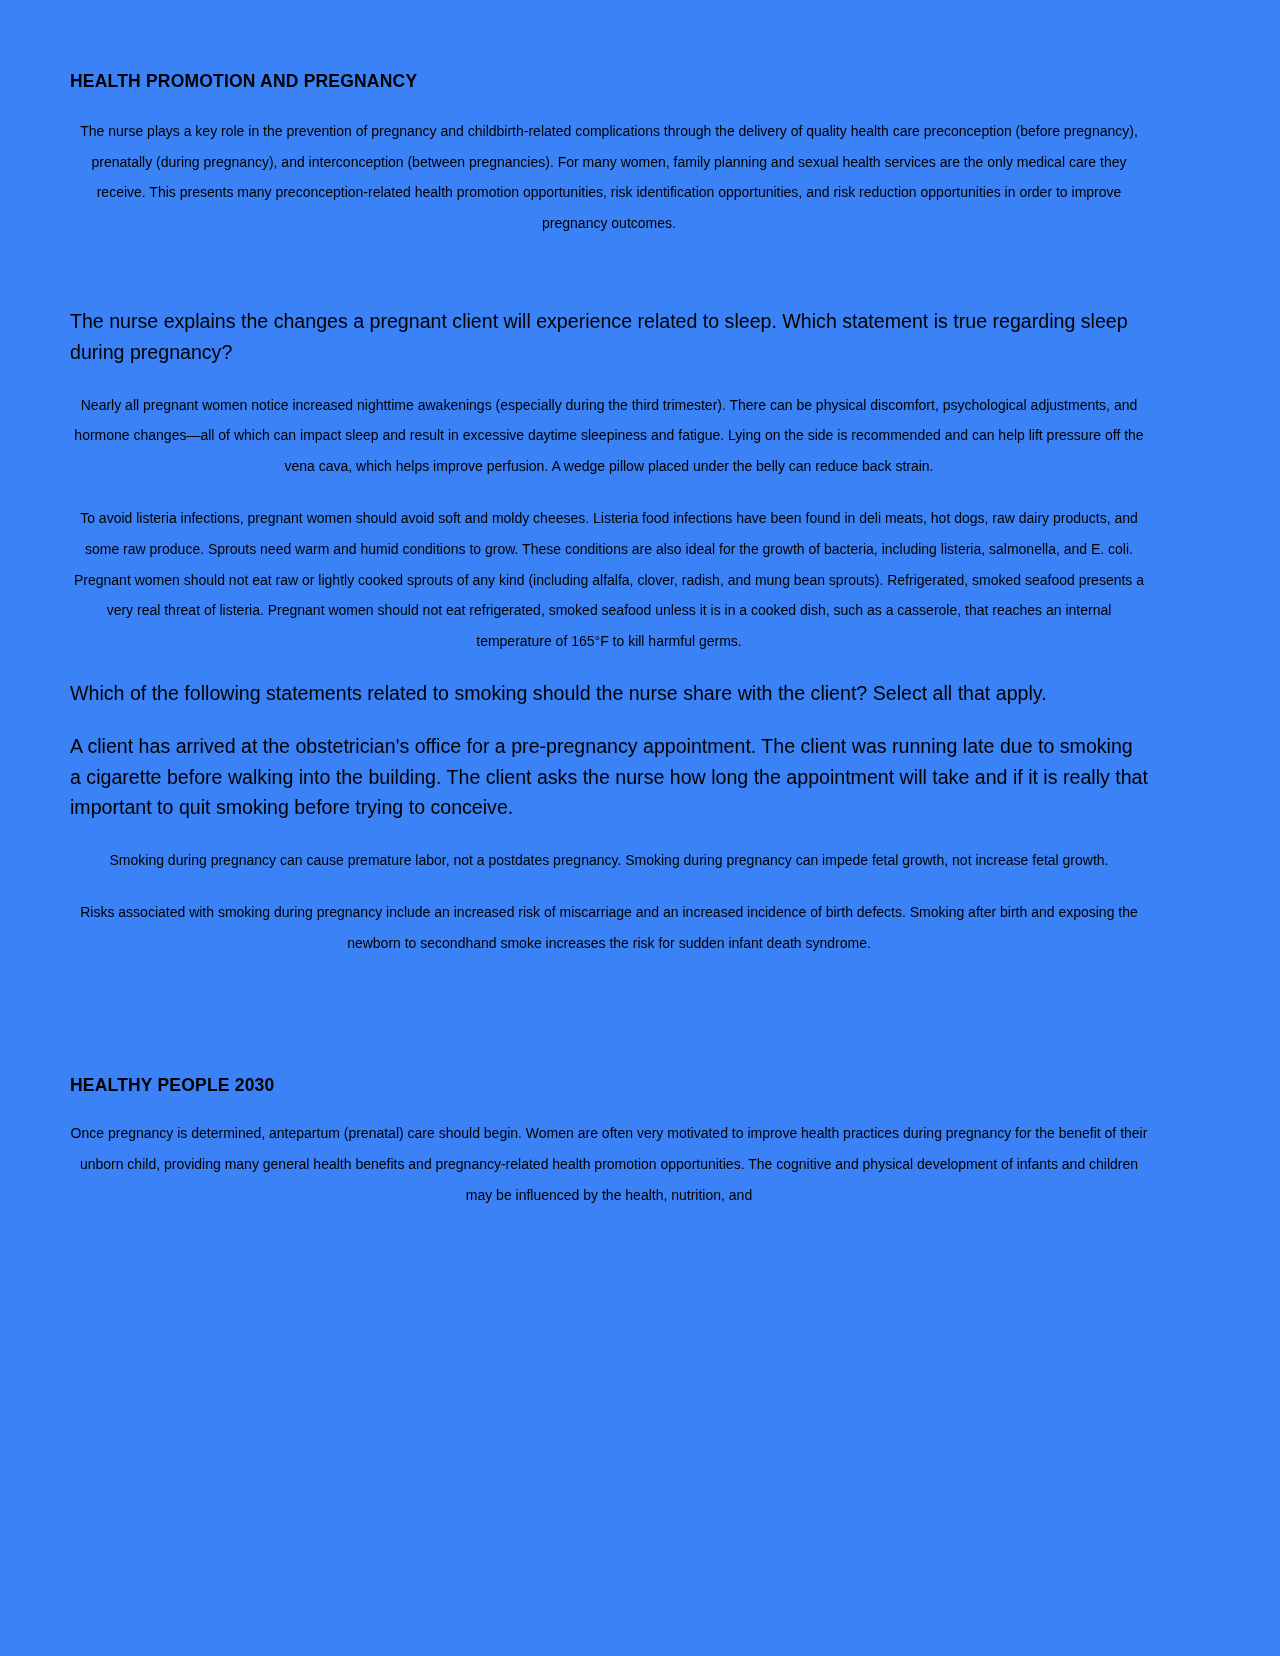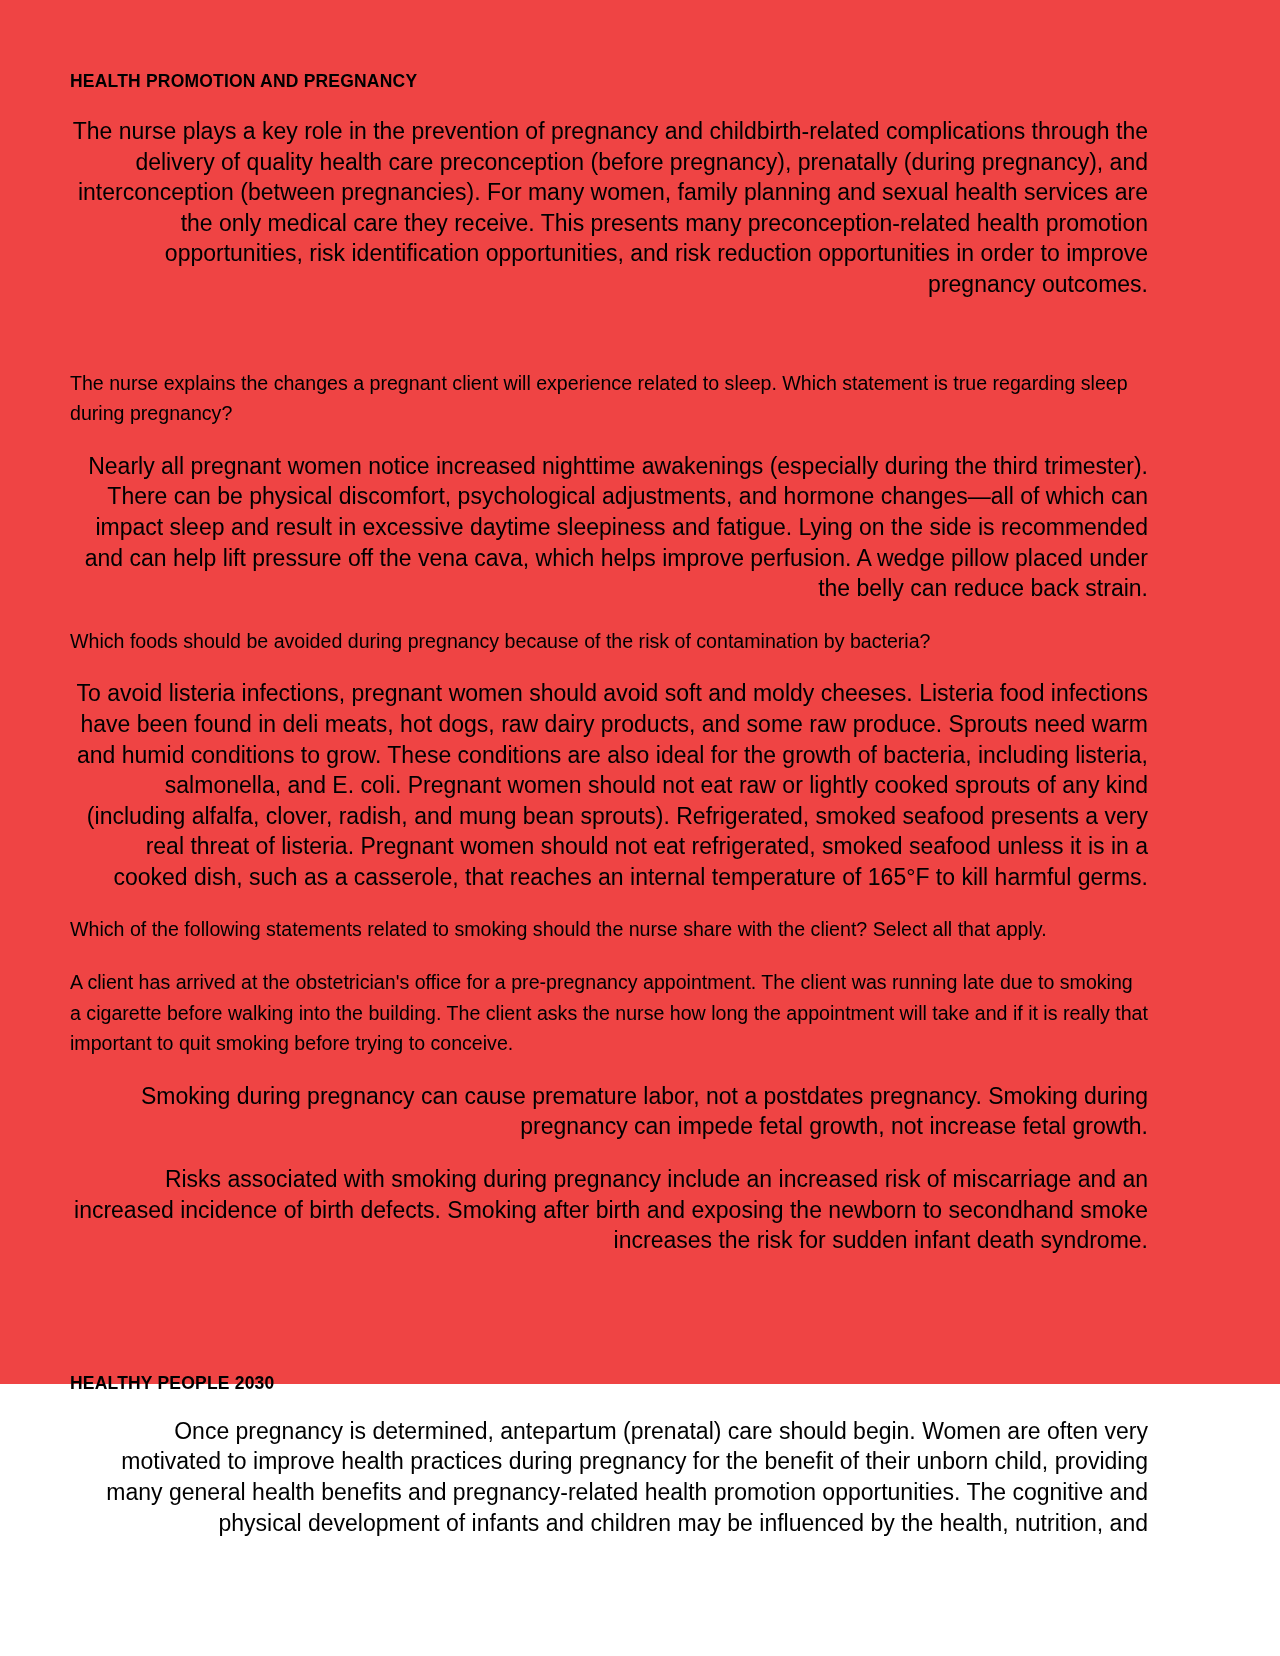--- a/index.html
+++ b/index.html
@@ -11,46 +11,46 @@
   body {
     width: 1280px;
     height: 1656px;
     font-family: "Liberation Sans", sans-serif;
     color: #000000;
     -webkit-font-smoothing: antialiased;
   }
   .page {
     position: relative;
     width: 1280px;
-    height: 1384px;
-    background: #ef4444;
+    height: 1656px;
+    background: #3b82f6;
     box-sizing: border-box;
     padding: 70px 132px 0 70px;
   }
   .doc-body {
     width: 1078px;
   }
   h2.section-heading {
     font-size: 17.5px;
     font-weight: bold;
     line-height: 22px;
     letter-spacing: 0.2px;
     margin: 0 0 24px 0;
     color: #000000;
   }
   h2.section-heading.second {
     margin-top: 8px;
     margin-bottom: 22px;
   }
   p.body-text {
-    font-size: 23px;
+    font-size: 14px;
     line-height: 30.6px;
     margin: 0 0 22px 0;
     color: #000000;
-    text-align: right;
+    text-align: center;
     font-weight: normal;
   }
   p.question {
     font-size: 19.6px;
     line-height: 30.6px;
     margin: 0 0 22px 0;
     font-weight: normal;
     color: #000000;
   }
   .gap-large {
@@ -69,21 +69,20 @@
     <h2 class="section-heading">HEALTH PROMOTION AND PREGNANCY</h2>
 
     <p class="body-text">The nurse plays a key role in the prevention of pregnancy and childbirth-related complications through the delivery of quality health care preconception (before pregnancy), prenatally (during pregnancy), and interconception (between pregnancies). For many women, family planning and sexual health services are the only medical care they receive. This presents many preconception-related health promotion opportunities, risk identification opportunities, and risk reduction opportunities in order to improve pregnancy outcomes.</p>
 
     <div class="gap-large"></div>
 
     <p class="question">The nurse explains the changes a pregnant client will experience related to sleep. Which statement is true regarding sleep during pregnancy?</p>
 
     <p class="body-text">Nearly all pregnant women notice increased nighttime awakenings (especially during the third trimester). There can be physical discomfort, psychological adjustments, and hormone changes—all of which can impact sleep and result in excessive daytime sleepiness and fatigue. Lying on the side is recommended and can help lift pressure off the vena cava, which helps improve perfusion. A wedge pillow placed under the belly can reduce back strain.</p>
 
-    <p class="question">Which foods should be avoided during pregnancy because of the risk of contamination by bacteria?</p>
 
     <p class="body-text">To avoid listeria infections, pregnant women should avoid soft and moldy cheeses. Listeria food infections have been found in deli meats, hot dogs, raw dairy products, and some raw produce. Sprouts need warm and humid conditions to grow. These conditions are also ideal for the growth of bacteria, including listeria, salmonella, and E. coli. Pregnant women should not eat raw or lightly cooked sprouts of any kind (including alfalfa, clover, radish, and mung bean sprouts). Refrigerated, smoked seafood presents a very real threat of listeria. Pregnant women should not eat refrigerated, smoked seafood unless it is in a cooked dish, such as a casserole, that reaches an internal temperature of 165°F to kill harmful germs.</p>
 
     <p class="question">Which of the following statements related to smoking should the nurse share with the client? Select all that apply.</p>
 
     <p class="question">A client has arrived at the obstetrician's office for a pre-pregnancy appointment. The client was running late due to smoking a cigarette before walking into the building. The client asks the nurse how long the appointment will take and if it is really that important to quit smoking before trying to conceive.</p>
 
     <p class="body-text">Smoking during pregnancy can cause premature labor, not a postdates pregnancy. Smoking during pregnancy can impede fetal growth, not increase fetal growth.</p>
 
     <p class="body-text">Risks associated with smoking during pregnancy include an increased risk of miscarriage and an increased incidence of birth defects. Smoking after birth and exposing the newborn to secondhand smoke increases the risk for sudden infant death syndrome.</p>

